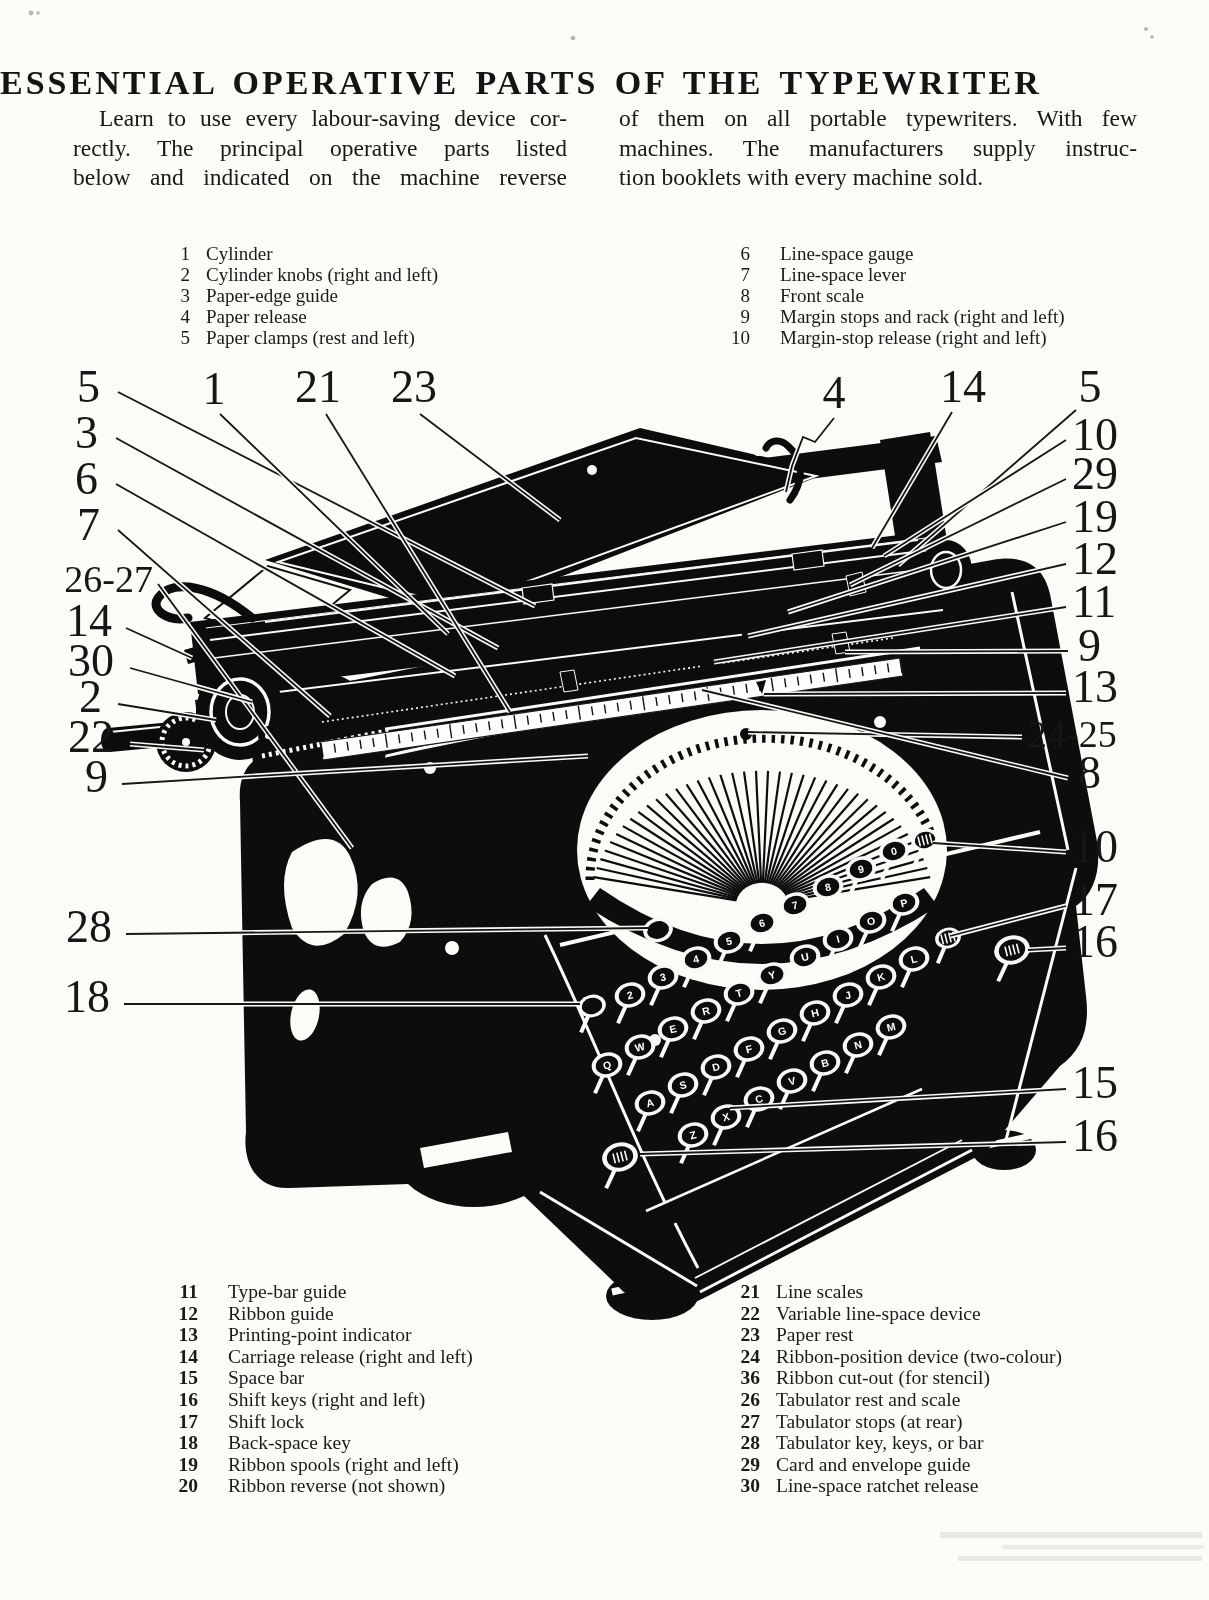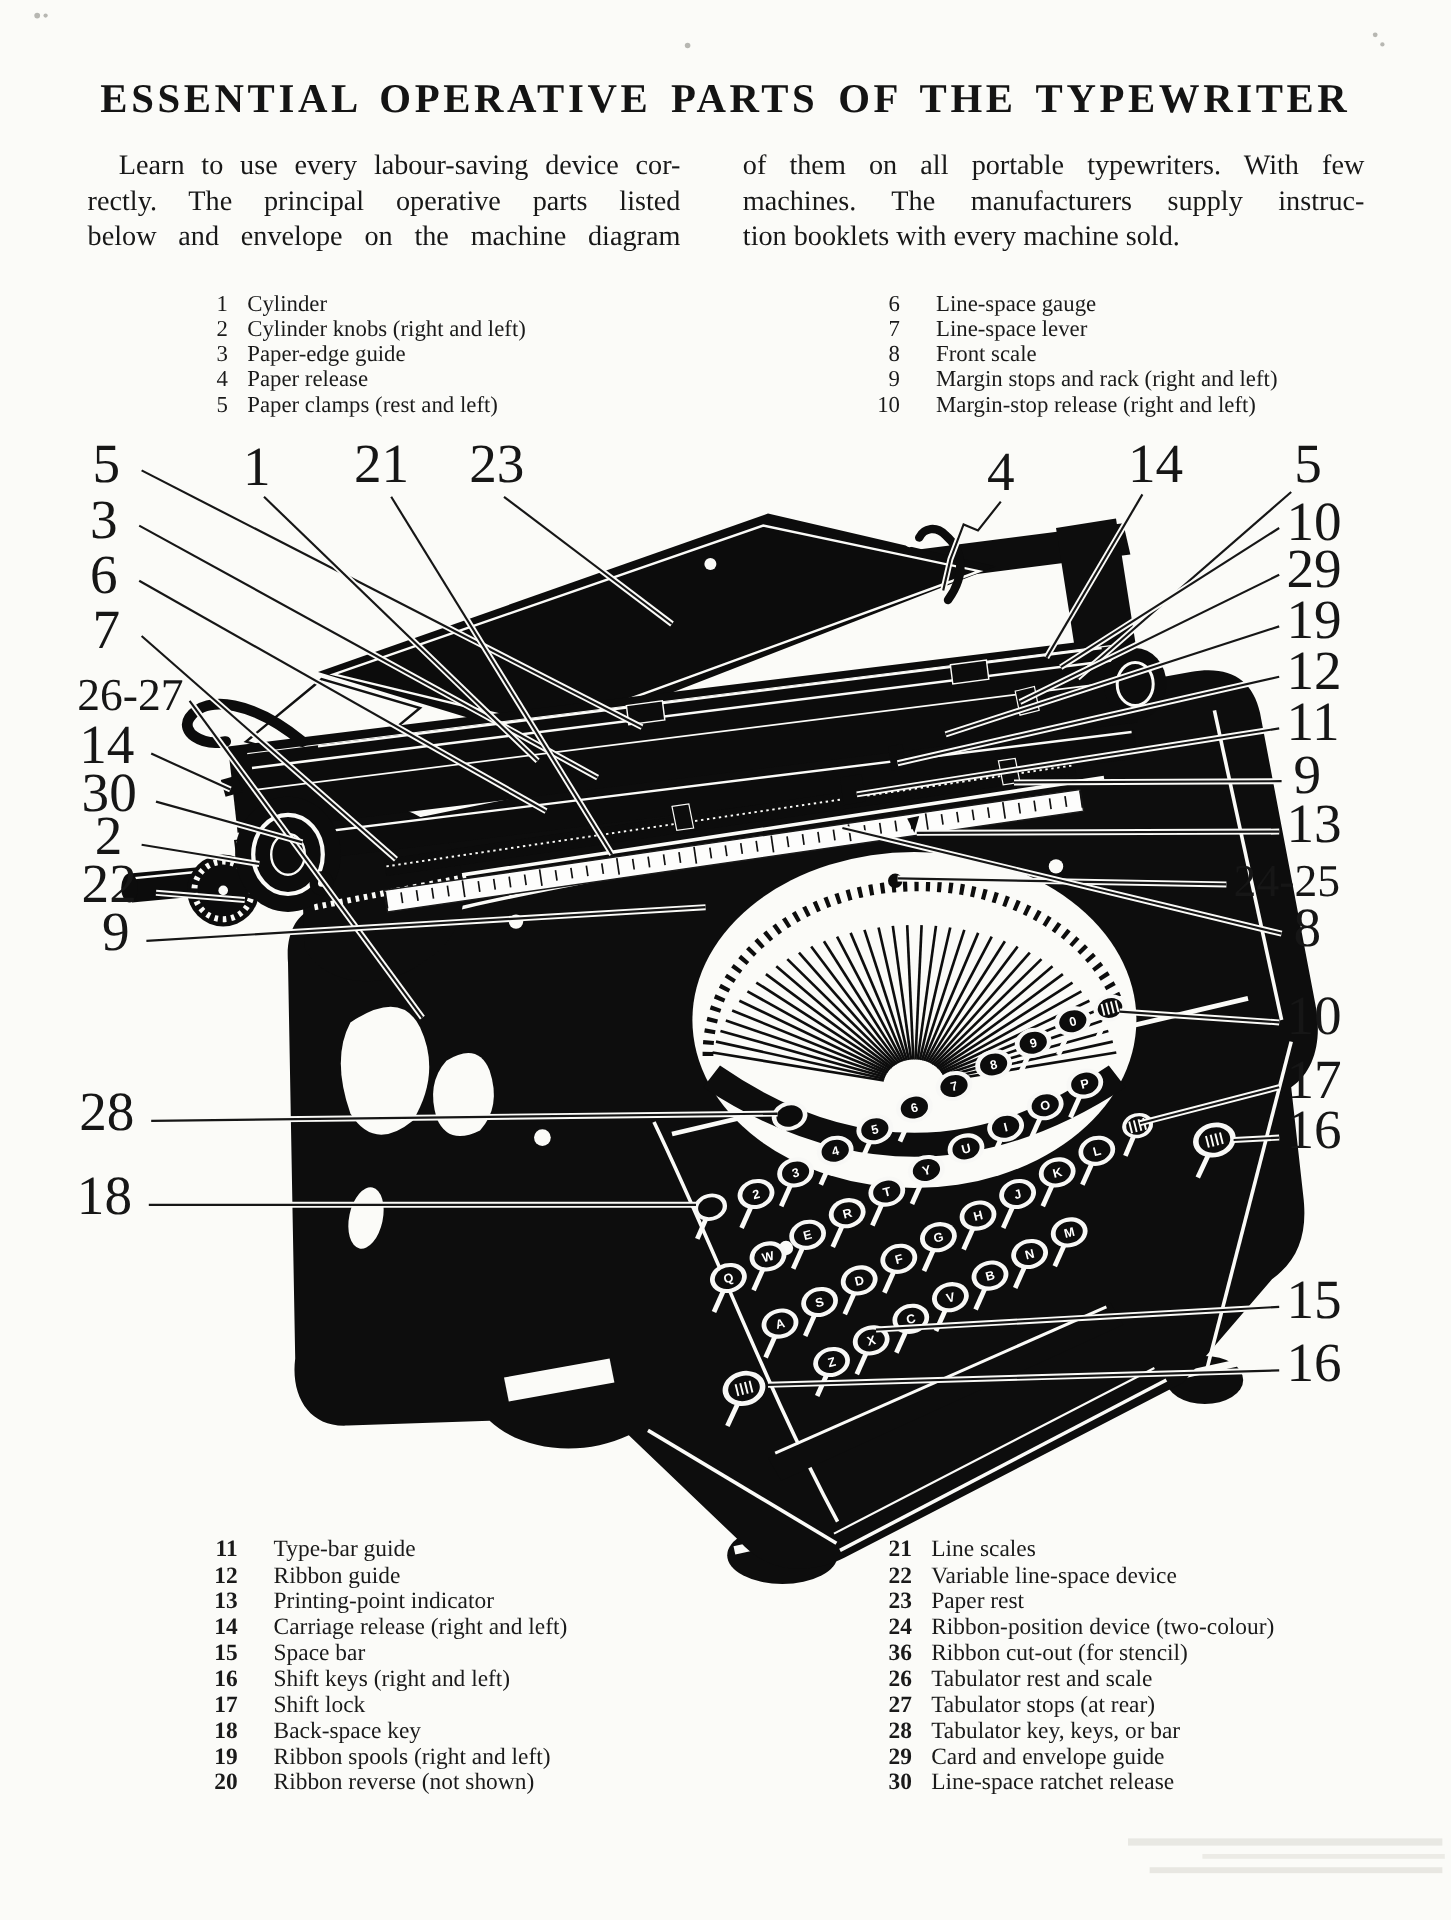--- a/index.html
+++ b/index.html
@@ -3,25 +3,25 @@
 <meta charset="utf-8">
 <style>
   html,body{margin:0;padding:0}
   body{
     width:1209px;height:1600px;position:relative;overflow:hidden;
     background:#fbfbf8;color:#1b1b1b;
     font-family:"Liberation Serif","DejaVu Serif",serif;
   }
   .abs{position:absolute}
   #page-title{
-    left:0;right:0;top:64px;text-align:center;
+    left:0;right:0;top:64px;
     font-size:34px;font-weight:700;letter-spacing:3px;word-spacing:5px;
     color:#141414;
   }
-  .intro-col{position:absolute;top:124px;font-size:23.5px;line-height:29.6px;color:#181818}
+  .intro-col{position:absolute;top:104px;font-size:23.5px;line-height:29.6px;color:#181818}
   #intro-left{left:73px;width:494px}
   #intro-right{left:619px;width:518px}
   .ln{text-align:justify;text-align-last:justify}
   .ln.ind{text-indent:26px}
   .ln.noj{text-align-last:left}
   .plist{position:absolute;color:#1a1a1a}
   .plist .row{display:flex;align-items:baseline}
   .plist .n{flex:none;text-align:right}
   .plist .t{flex:none}
   #list-top-left{left:156px;top:243px;font-size:19px;line-height:21px}
@@ -40,21 +40,21 @@
   .callout{font-family:"Liberation Serif","DejaVu Serif",serif;fill:#161616}
 </style>
 </head>
 <body>
 
 <div id="page-title" class="abs">ESSENTIAL OPERATIVE PARTS OF THE TYPEWRITER</div>
 
 <div id="intro-left" class="intro-col">
   <div class="ln ind">Learn to use every labour-saving device cor-</div>
   <div class="ln">rectly.  The principal operative parts listed</div>
-  <div class="ln">below and envelope on the machine diagram</div>
+  <div class="ln">below and indicated on the machine reverse</div>
 </div>
 <div id="intro-right" class="intro-col">
   <div class="ln">of them on all portable typewriters.  With few</div>
   <div class="ln">machines.  The manufacturers supply instruc-</div>
   <div class="ln noj">tion booklets with every machine sold.</div>
 </div>
 
 <div id="list-top-left" class="plist">
   <div class="row">
       <span class="n">1</span>

